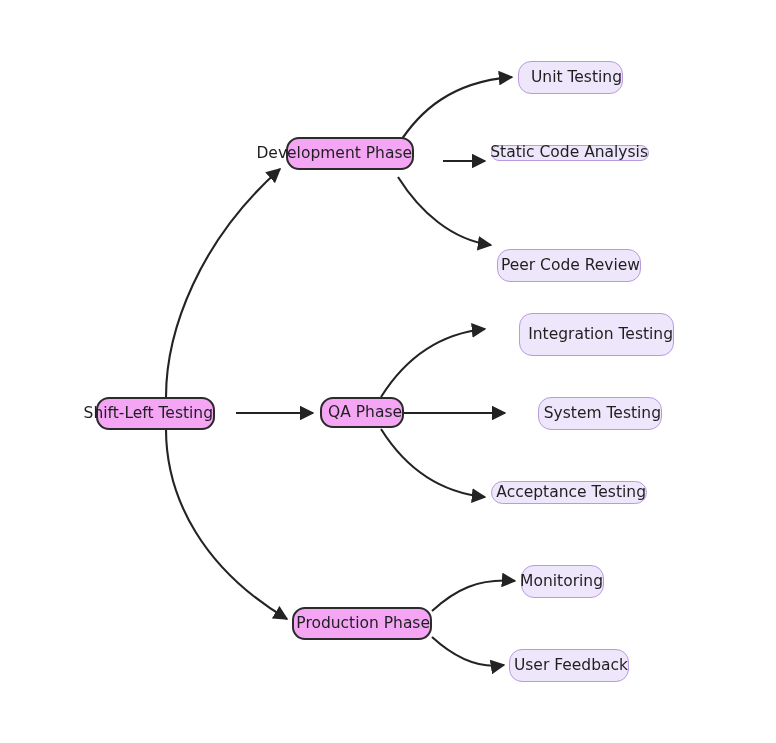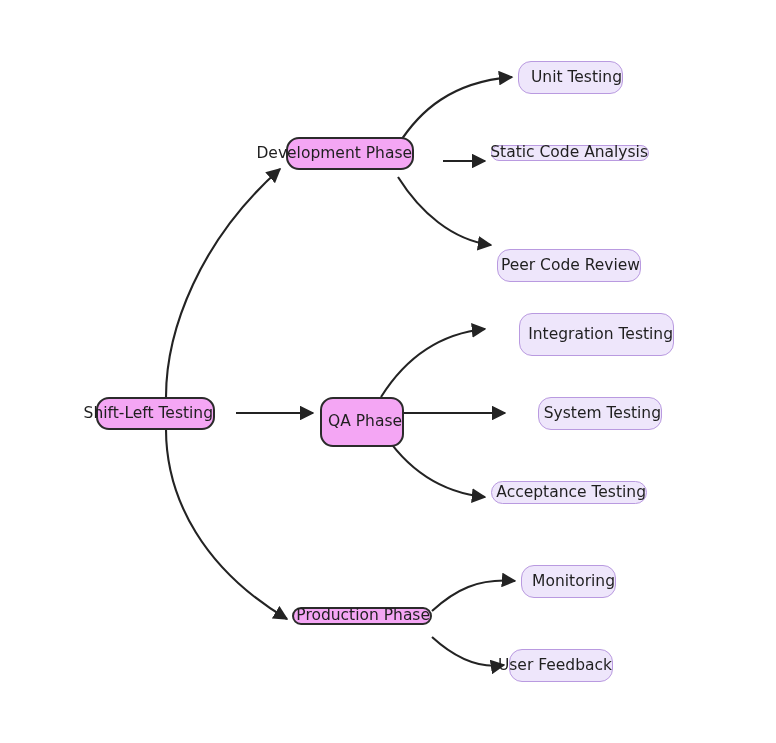--- a/index.html
+++ b/index.html
@@ -92,25 +92,25 @@
   </svg>
 
   <div class="node root" style="left:96px; top:397px; width:119px; height:33px;">
     <span class="node-label">Shift-Left Testing</span>
   </div>
 
   <div class="node phase" style="left:286px; top:137px; width:128px; height:33px;">
     <span class="node-label">Development Phase</span>
   </div>
 
-  <div class="node phase" style="left:320px; top:397px; width:84px; height:50px;padding-left:28px;">
+  <div class="node phase" style="left:320px; top:397px; width:84px; height:31px;padding-left:28px;">
     <span class="node-label">QA Phase</span>
   </div>
 
-  <div class="node phase" style="left:292px; top:607px; width:140px; height:18px;">
+  <div class="node phase" style="left:292px; top:607px; width:140px; height:33px;">
     <span class="node-label">Production Phase</span>
   </div>
 
   <div class="node leaf" style="left:518px; top:61px; width:105px; height:33px;">
     <span class="node-label">Unit Testing</span>
   </div>
 
   <div class="node leaf" style="left:491px; top:145px; width:158px; height:16px;">
     <span class="node-label">Static Code Analysis</span>
   </div>
@@ -124,21 +124,21 @@
   </div>
 
   <div class="node leaf" style="left:511px; top:397px; width:124px; height:33px;margin-left:27px;">
     <span class="node-label">System Testing</span>
   </div>
 
   <div class="node leaf" style="left:491px; top:481px; width:156px; height:23px;">
     <span class="node-label">Acceptance Testing</span>
   </div>
 
-  <div class="node leaf" style="left:521px; top:565px; width:95px; height:33px;">
+  <div class="node leaf" style="left:521px; top:565px; width:83px; height:33px;">
     <span class="node-label">Monitoring</span>
   </div>
 
-  <div class="node leaf" style="left:509px; top:649px; width:104px; height:33px;">
+  <div class="node leaf" style="left:509px; top:649px; width:120px; height:33px;">
     <span class="node-label">User Feedback</span>
   </div>
 
 </div>
 
 </body></html>

